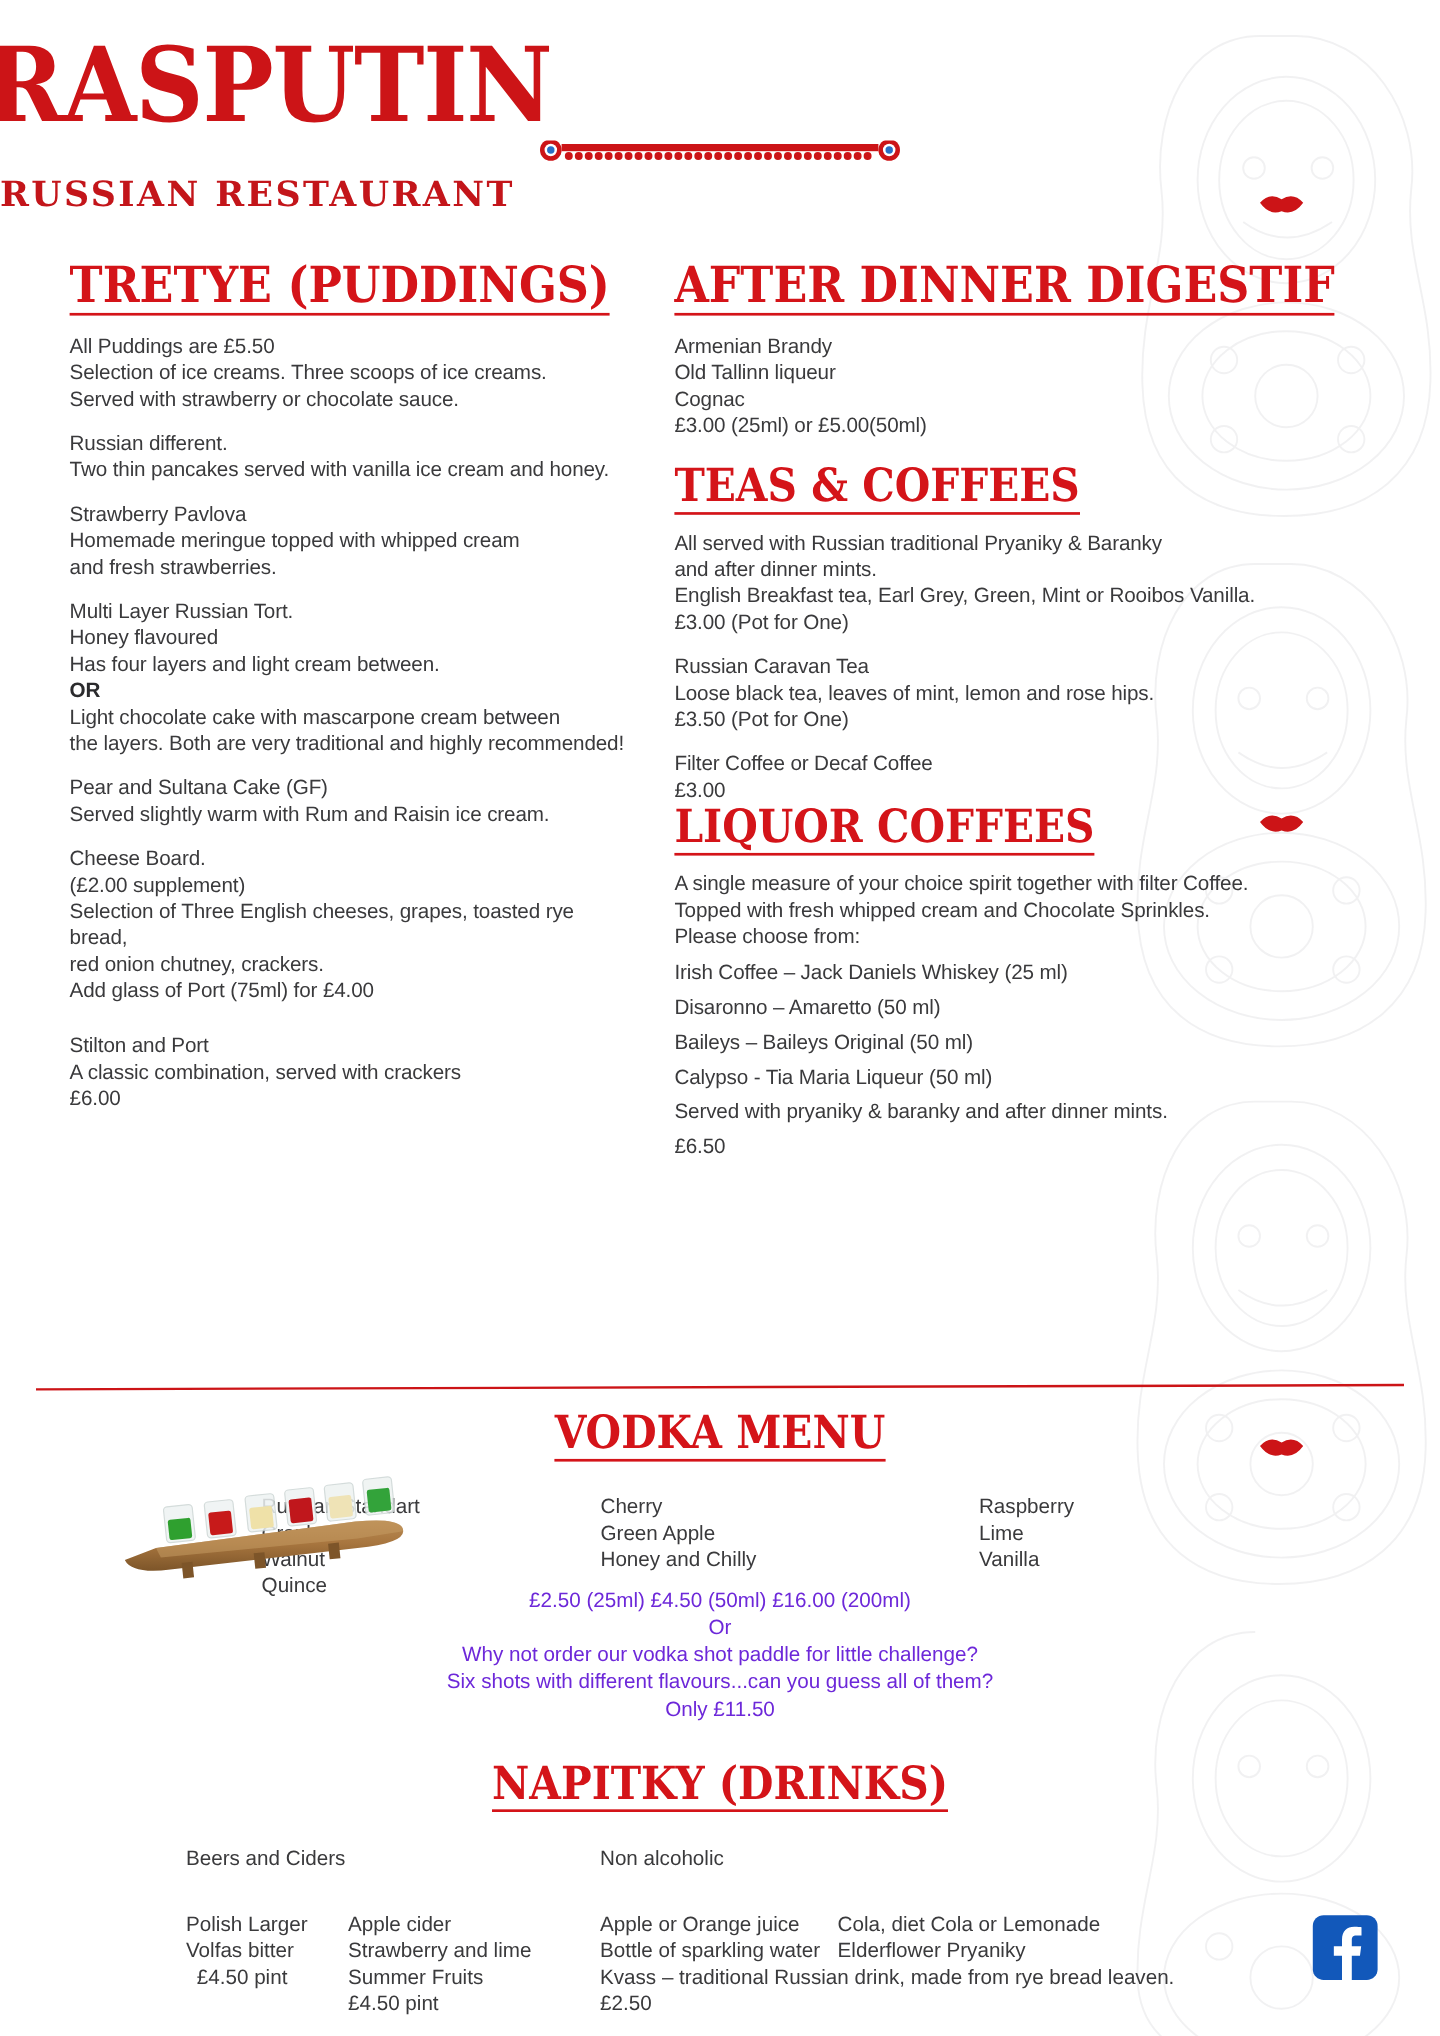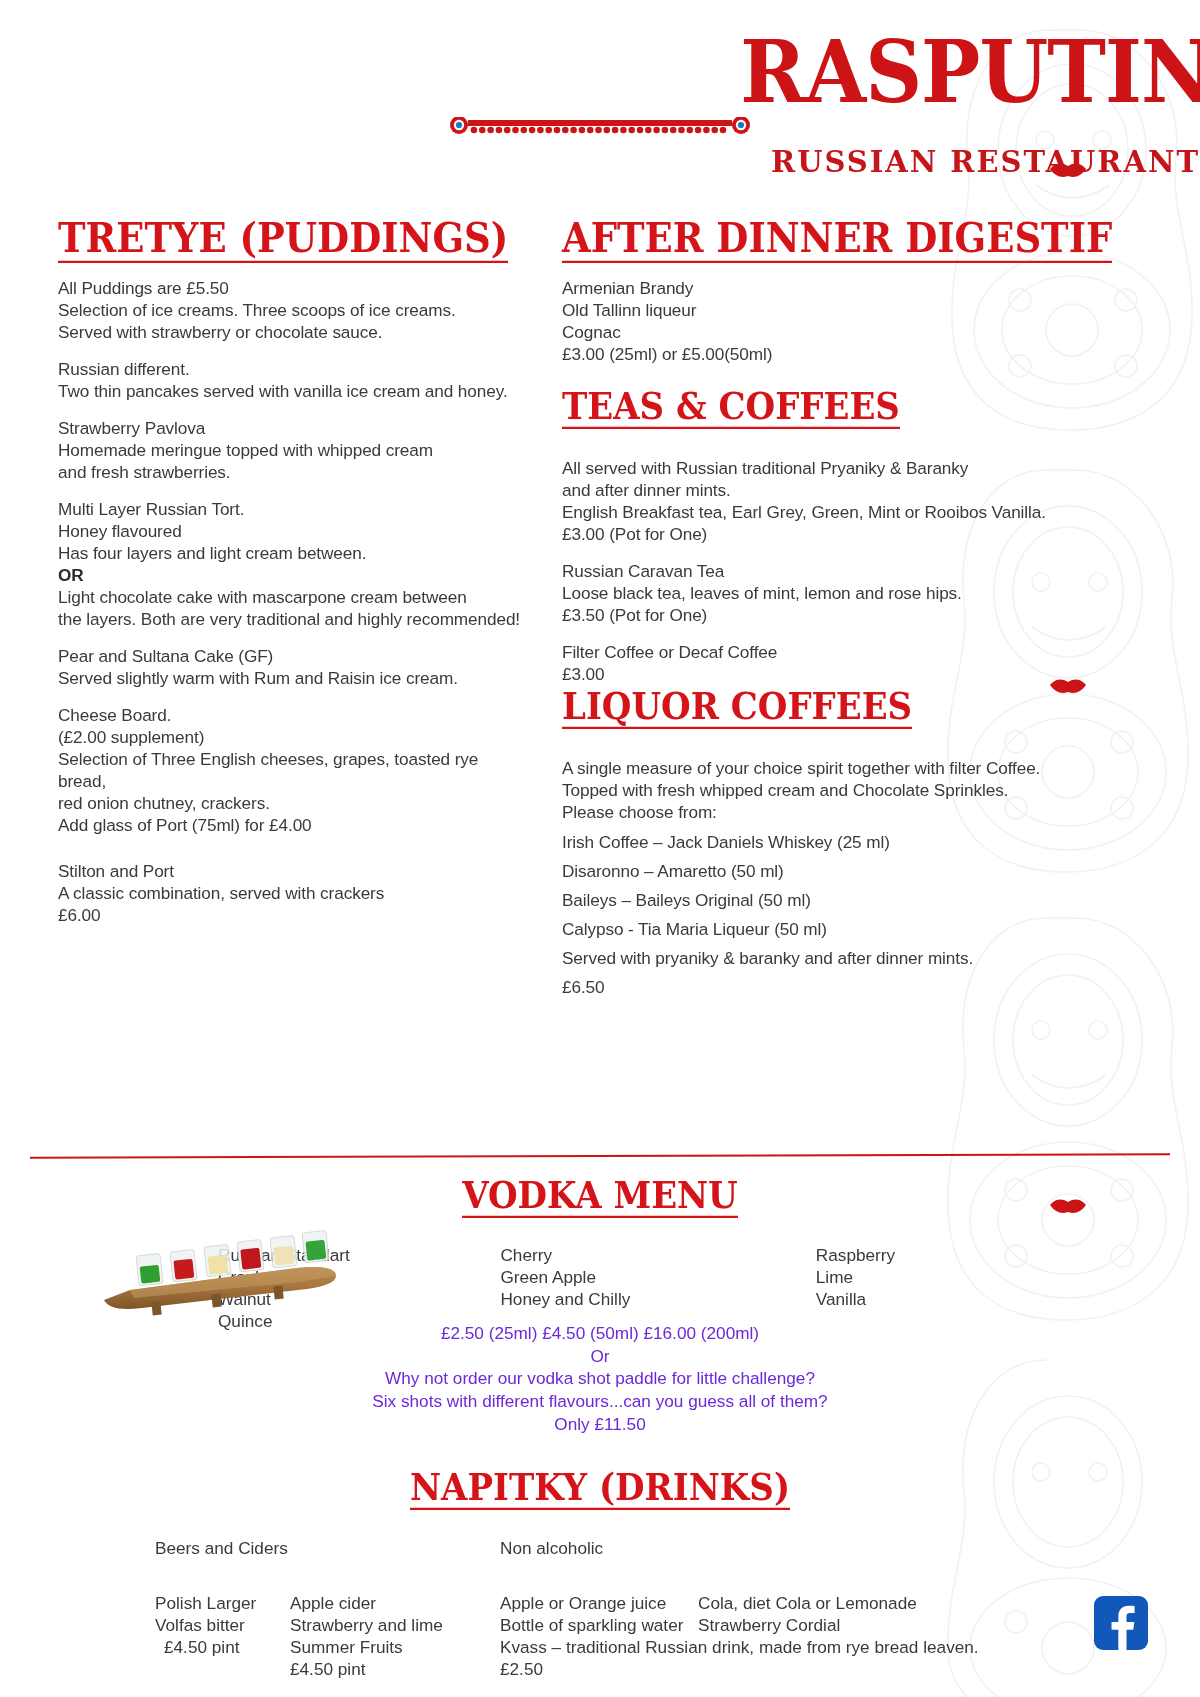--- a/index.html
+++ b/index.html
@@ -37,21 +37,21 @@
     width: 40px;
     height: 20px;
     pointer-events: none;
   }
 
   
   .logo-block {
     position: absolute;
     left: 0; right: 0;
     top: 32px;
-    text-align: right;
+    text-align: left;
   }
   .logo-word {
     font-family: "DejaVu Serif", serif;
     font-weight: bold;
     font-size: 86px;
     line-height: 0.92;
     letter-spacing: -1px;
     color: #cc1417;
     transform: scaleX(1.02);
     font-stretch: condensed;
@@ -99,21 +99,21 @@
   .body-txt .bold { font-weight: bold; color: #2b2b2d; }
   .blk { margin-bottom: 15px; }
   .blk:last-child { margin-bottom: 0; }
   .blk.loose > div { margin-bottom: 7px; }
 
   
   .col-left  { position: absolute; left: 58px;  top: 222px; width: 470px; }
   .col-right { position: absolute; left: 562px; top: 222px; width: 490px; }
 
   .head-wrap { margin-bottom: 14px; }
-  .head-wrap.tight { margin-bottom: 28px; }
+  .head-wrap.tight { margin-bottom: 12px; }
 
   
   .divider {
     position: absolute;
     left: 30px;
     top: 1155px;
     width: 1140px;
     height: 2px;
     background: #cc1417;
     transform: rotate(-0.18deg);
@@ -521,21 +521,21 @@
         <div>Summer Fruits</div>
         <div>£4.50 pint</div>
       </div>
       <div class="dcol-c">
         <div class="two">
           <div class="t1">Apple or Orange juice</div>
           <div>Cola, diet Cola or Lemonade</div>
         </div>
         <div class="two">
           <div class="t1">Bottle of sparkling water</div>
-          <div>Strawberry Cordial</div>
+          <div>Elderflower Pryaniky</div>
         </div>
         <div>Kvass – traditional Russian drink, made from rye bread leaven.</div>
         <div>£2.50</div>
       </div>
     </div>
   </div>
 
   <div class="fb">
     <svg viewBox="0 0 54 54" width="54" height="54" aria-hidden="true">
       <path d="M32.5 54 V33.8 h6.8 l1.02-7.9 H32.5 v-5.05 c0-2.29 .63-3.85 3.91-3.85 h4.18 V9.94 c-.72-.1-3.2-.31-6.09-.31 -6.03 0-10.15 3.68-10.15 10.43 v5.84 h-6.82 v7.9 h6.82 V54 Z" fill="#ffffff"></path>

